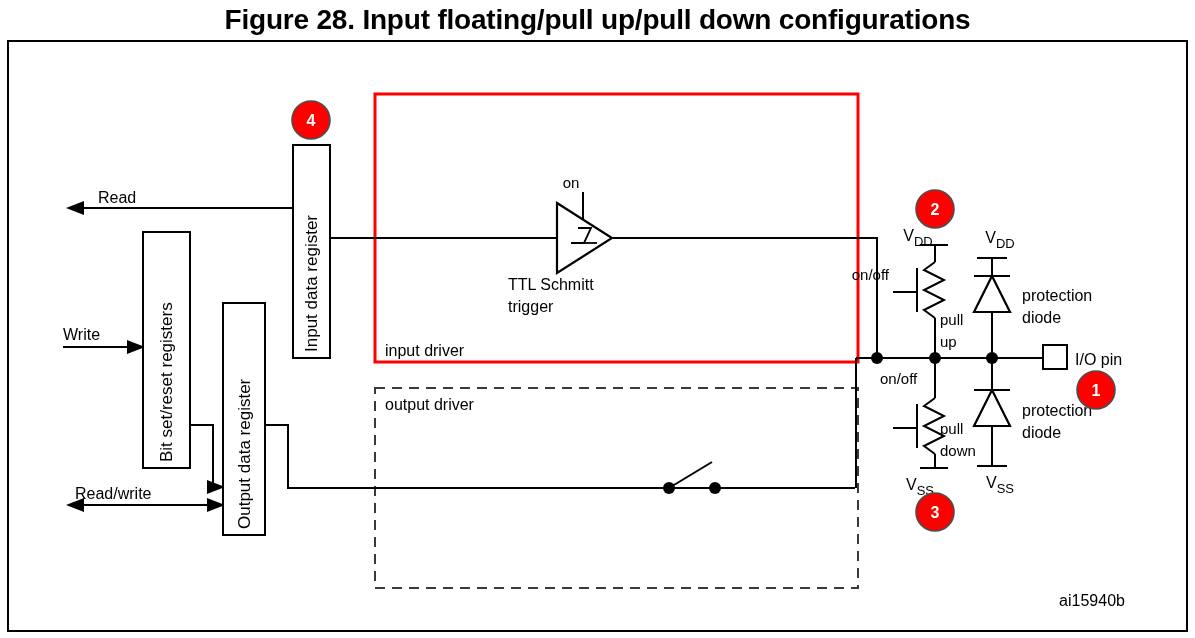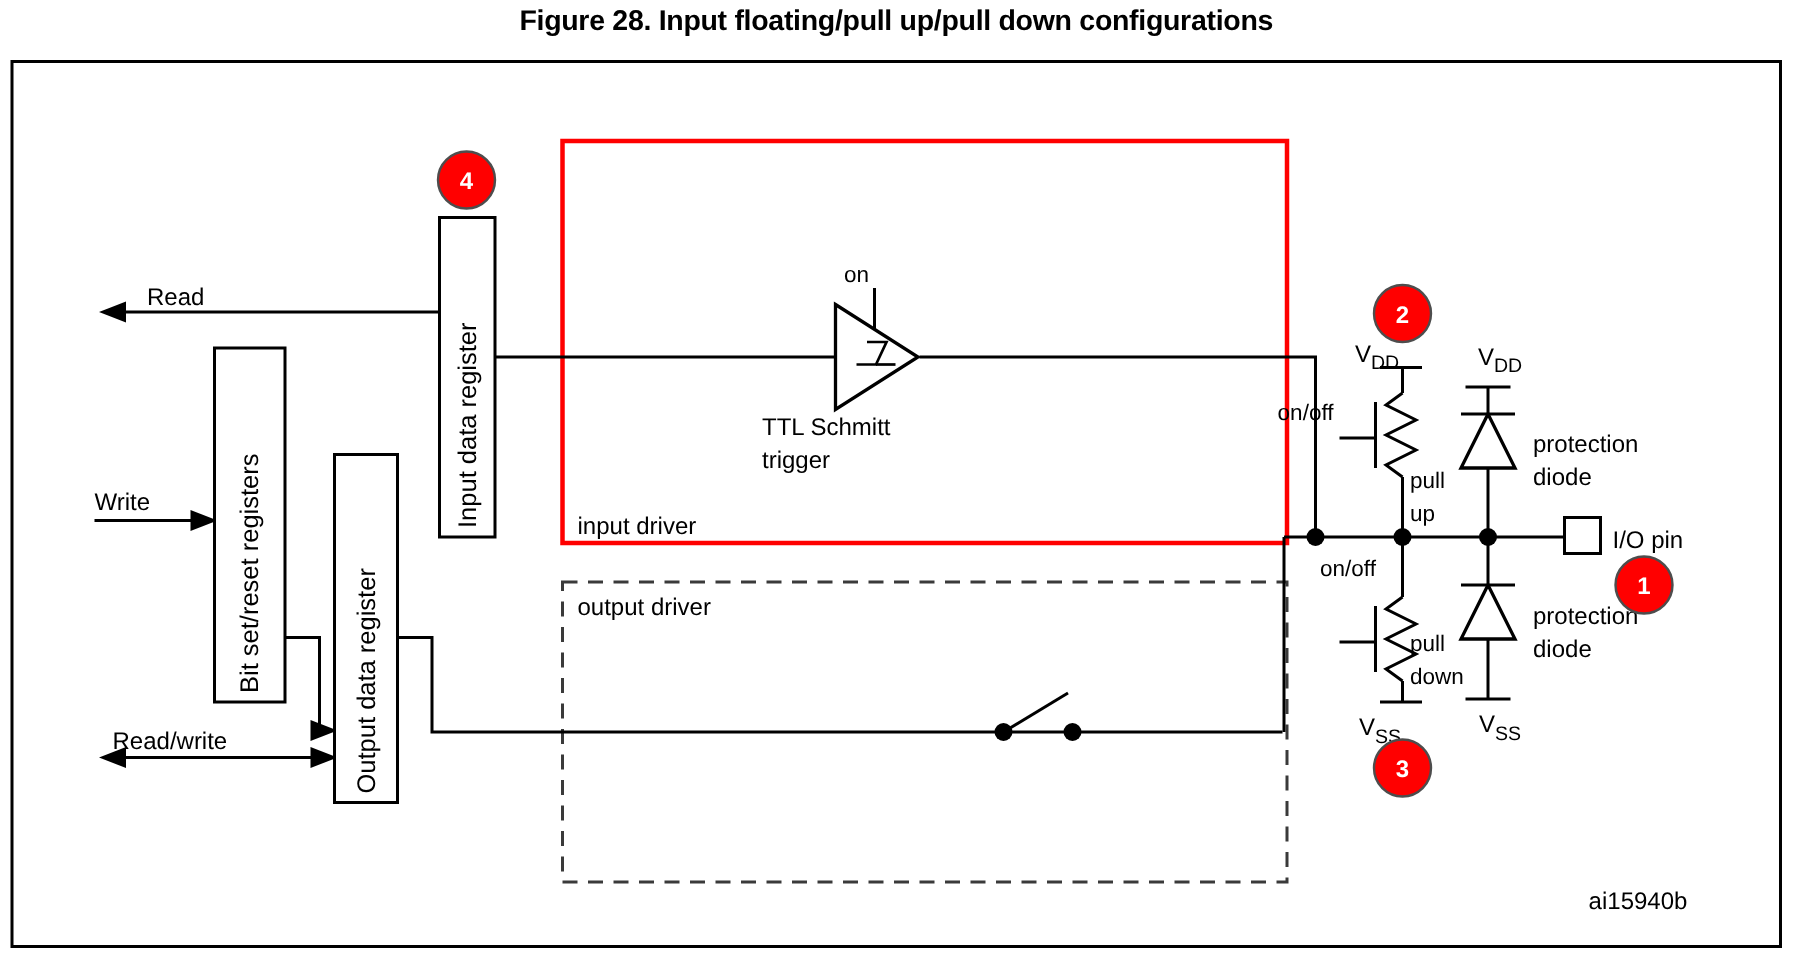--- a/index.html
+++ b/index.html
@@ -16,21 +16,21 @@
     height: 638px;
     background: #ffffff;
     overflow: hidden;
   }
   #figure-title {
     position: absolute;
     left: 0;
     top: 4px;
     width: 1195px;
     text-align: center;
-    font-size: 19px;
+    font-size: 28px;
     font-weight: bold;
     color: #000000;
     letter-spacing: -0.2px;
     font-family: "Liberation Sans", sans-serif;
   }
   #diagram-frame {
     position: absolute;
     left: 7px;
     top: 40px;
     width: 1181px;

